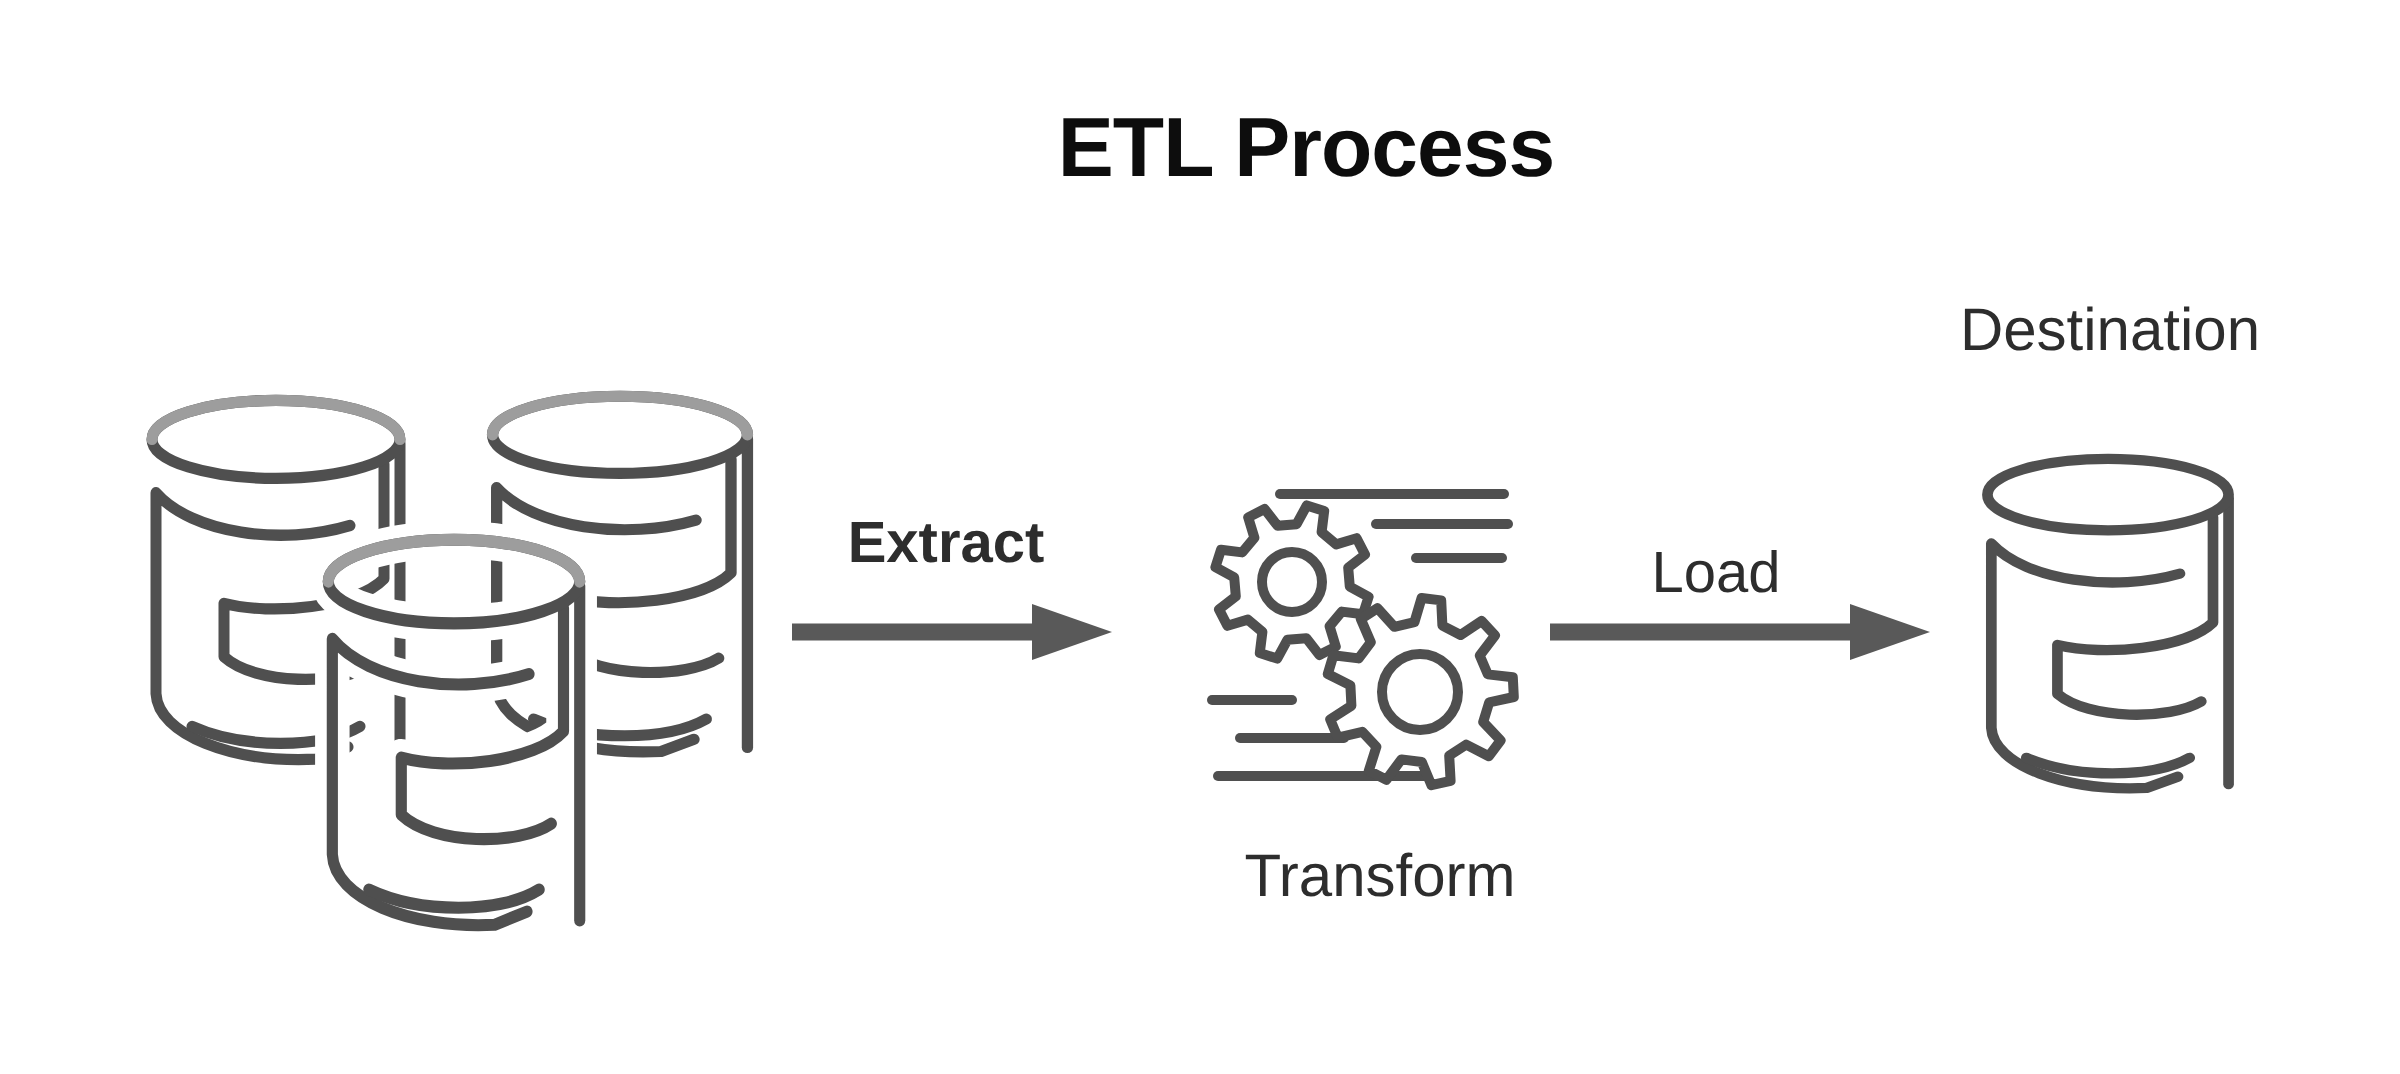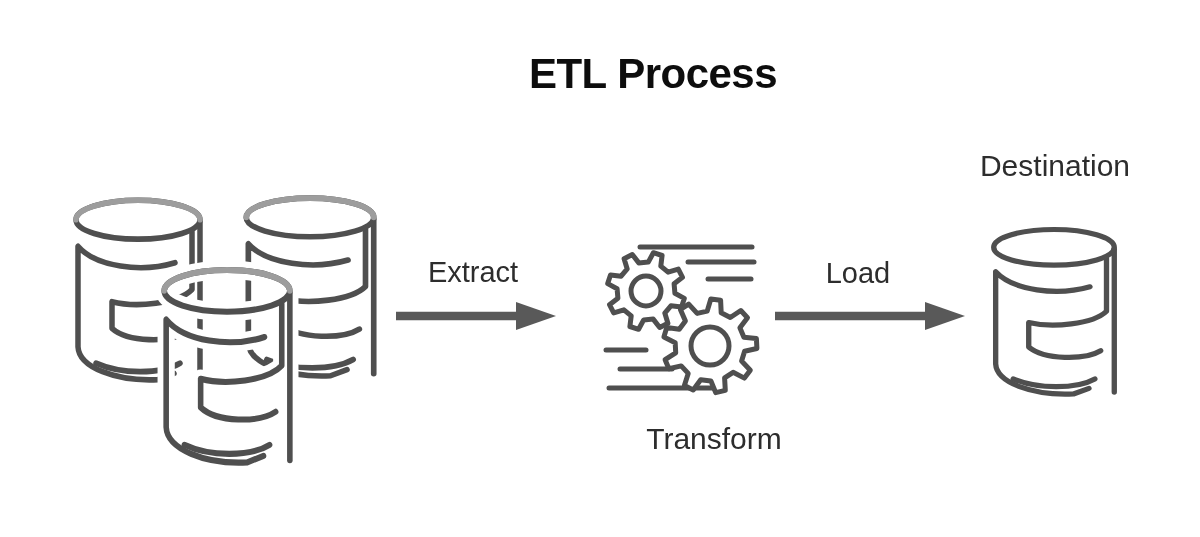--- a/index.html
+++ b/index.html
@@ -88,45 +88,45 @@
             <path class="s" d="M30 168 C55 179 95 179 114 168"></path>
             <path class="s" d="M134 30 L134 182"></path>
             <ellipse class="s" cx="72" cy="28" rx="62" ry="19"></ellipse>
             <path class="s la" d="M10 28 A62 19 0 0 1 134 28"></path>
           </g>
         </svg>
       </div>
   </div>
 
   <div>
-    <div class="lbl small" style="left:375px;top:256px;width:160px;">Extract</div>
+    <div class="lbl small" style="left:375px;top:256px;width:160px;font-weight:bold;">Extract</div>
     <svg class="arrow abs" style="left:377px;top:301px;" width="162" height="30" viewBox="0 0 162 30">
       <line x1="1" y1="15" x2="123" y2="15"></line>
       <polygon points="121,1 161,15 121,29"></polygon>
     </svg>
   </div>
 
   <div class="icon-box" id="gears" style="left:578px;top:232px;width:168px;height:168px;">
       <svg viewBox="578 232 168 168">
         <line class="gl" x1="622" y1="247" x2="734" y2="247"></line>
         <line class="gl" x1="670" y1="262" x2="736" y2="262"></line>
         <line class="gl" x1="690" y1="279" x2="733" y2="279"></line>
         <line class="gl" x1="588" y1="350" x2="628" y2="350"></line>
         <line class="gl" x1="602" y1="369" x2="654" y2="369"></line>
         <line class="gl" x1="591" y1="388" x2="700" y2="388"></line>
         <path class="gp" d="M656.1 283.8 L656.9 293.3 L666.3 298.4 L663.5 307.1 L652.9 305.8 L646.8 313.1 L649.9 323.3 L641.7 327.5 L635.2 319.1 L625.7 319.9 L620.6 329.3 L611.9 326.5 L613.2 315.9 L605.9 309.8 L595.7 312.9 L591.5 304.7 L599.9 298.2 L599.1 288.7 L589.7 283.6 L592.5 274.9 L603.1 276.2 L609.2 268.9 L606.1 258.7 L614.3 254.5 L620.8 262.9 L630.3 262.1 L635.4 252.7 L644.1 255.5 L642.8 266.1 L650.1 272.2 L660.3 269.1 L664.5 277.3 Z"></path>
         <circle class="gc" cx="628" cy="291" r="15"></circle>
         <path class="gp" d="M726.6 351.2 L723.6 361.0 L732.3 370.2 L726.4 378.1 L715.1 372.3 L706.6 377.8 L707.3 390.4 L697.7 392.6 L692.9 381.0 L682.7 379.7 L675.2 389.9 L666.4 385.4 L670.2 373.4 L663.2 365.9 L650.9 368.8 L647.1 359.7 L657.7 352.9 L657.2 342.7 L645.9 337.0 L648.7 327.6 L661.3 329.2 L667.4 321.1 L662.4 309.5 L670.7 304.1 L679.2 313.4 L689.2 311.1 L692.8 299.0 L702.6 300.2 L703.2 312.8 L712.3 317.5 L722.8 310.5 L729.5 317.7 L721.9 327.8 L725.9 337.2 L738.4 338.6 L738.9 348.5 Z"></path>
         <circle class="gc" cx="692" cy="346" r="19"></circle>
       </svg>
     </div>
-  <div class="lbl" style="left:576px;top:422px;width:240px;text-align:center;">Transform</div>
+  <div class="lbl" style="left:552px;top:422px;width:240px;text-align:center;">Transform</div>
 
   <div>
-    <div class="lbl small" style="left:760px;top:257px;width:160px;">Load</div>
+    <div class="lbl small" style="left:760px;top:271px;width:160px;">Load</div>
     <svg class="arrow abs" style="left:756px;top:301px;" width="192" height="30" viewBox="0 0 192 30">
       <line x1="1" y1="15" x2="153" y2="15"></line>
       <polygon points="151,1 191,15 151,29"></polygon>
     </svg>
   </div>
 
   <div class="lbl" style="left:917px;top:149px;width:240px;text-align:center;">Destination</div>
   <div class="icon-box" style="left:966px;top:221px;width:140px;height:188px;">
       <svg viewBox="0 0 144 200" preserveAspectRatio="none">
         <g>

